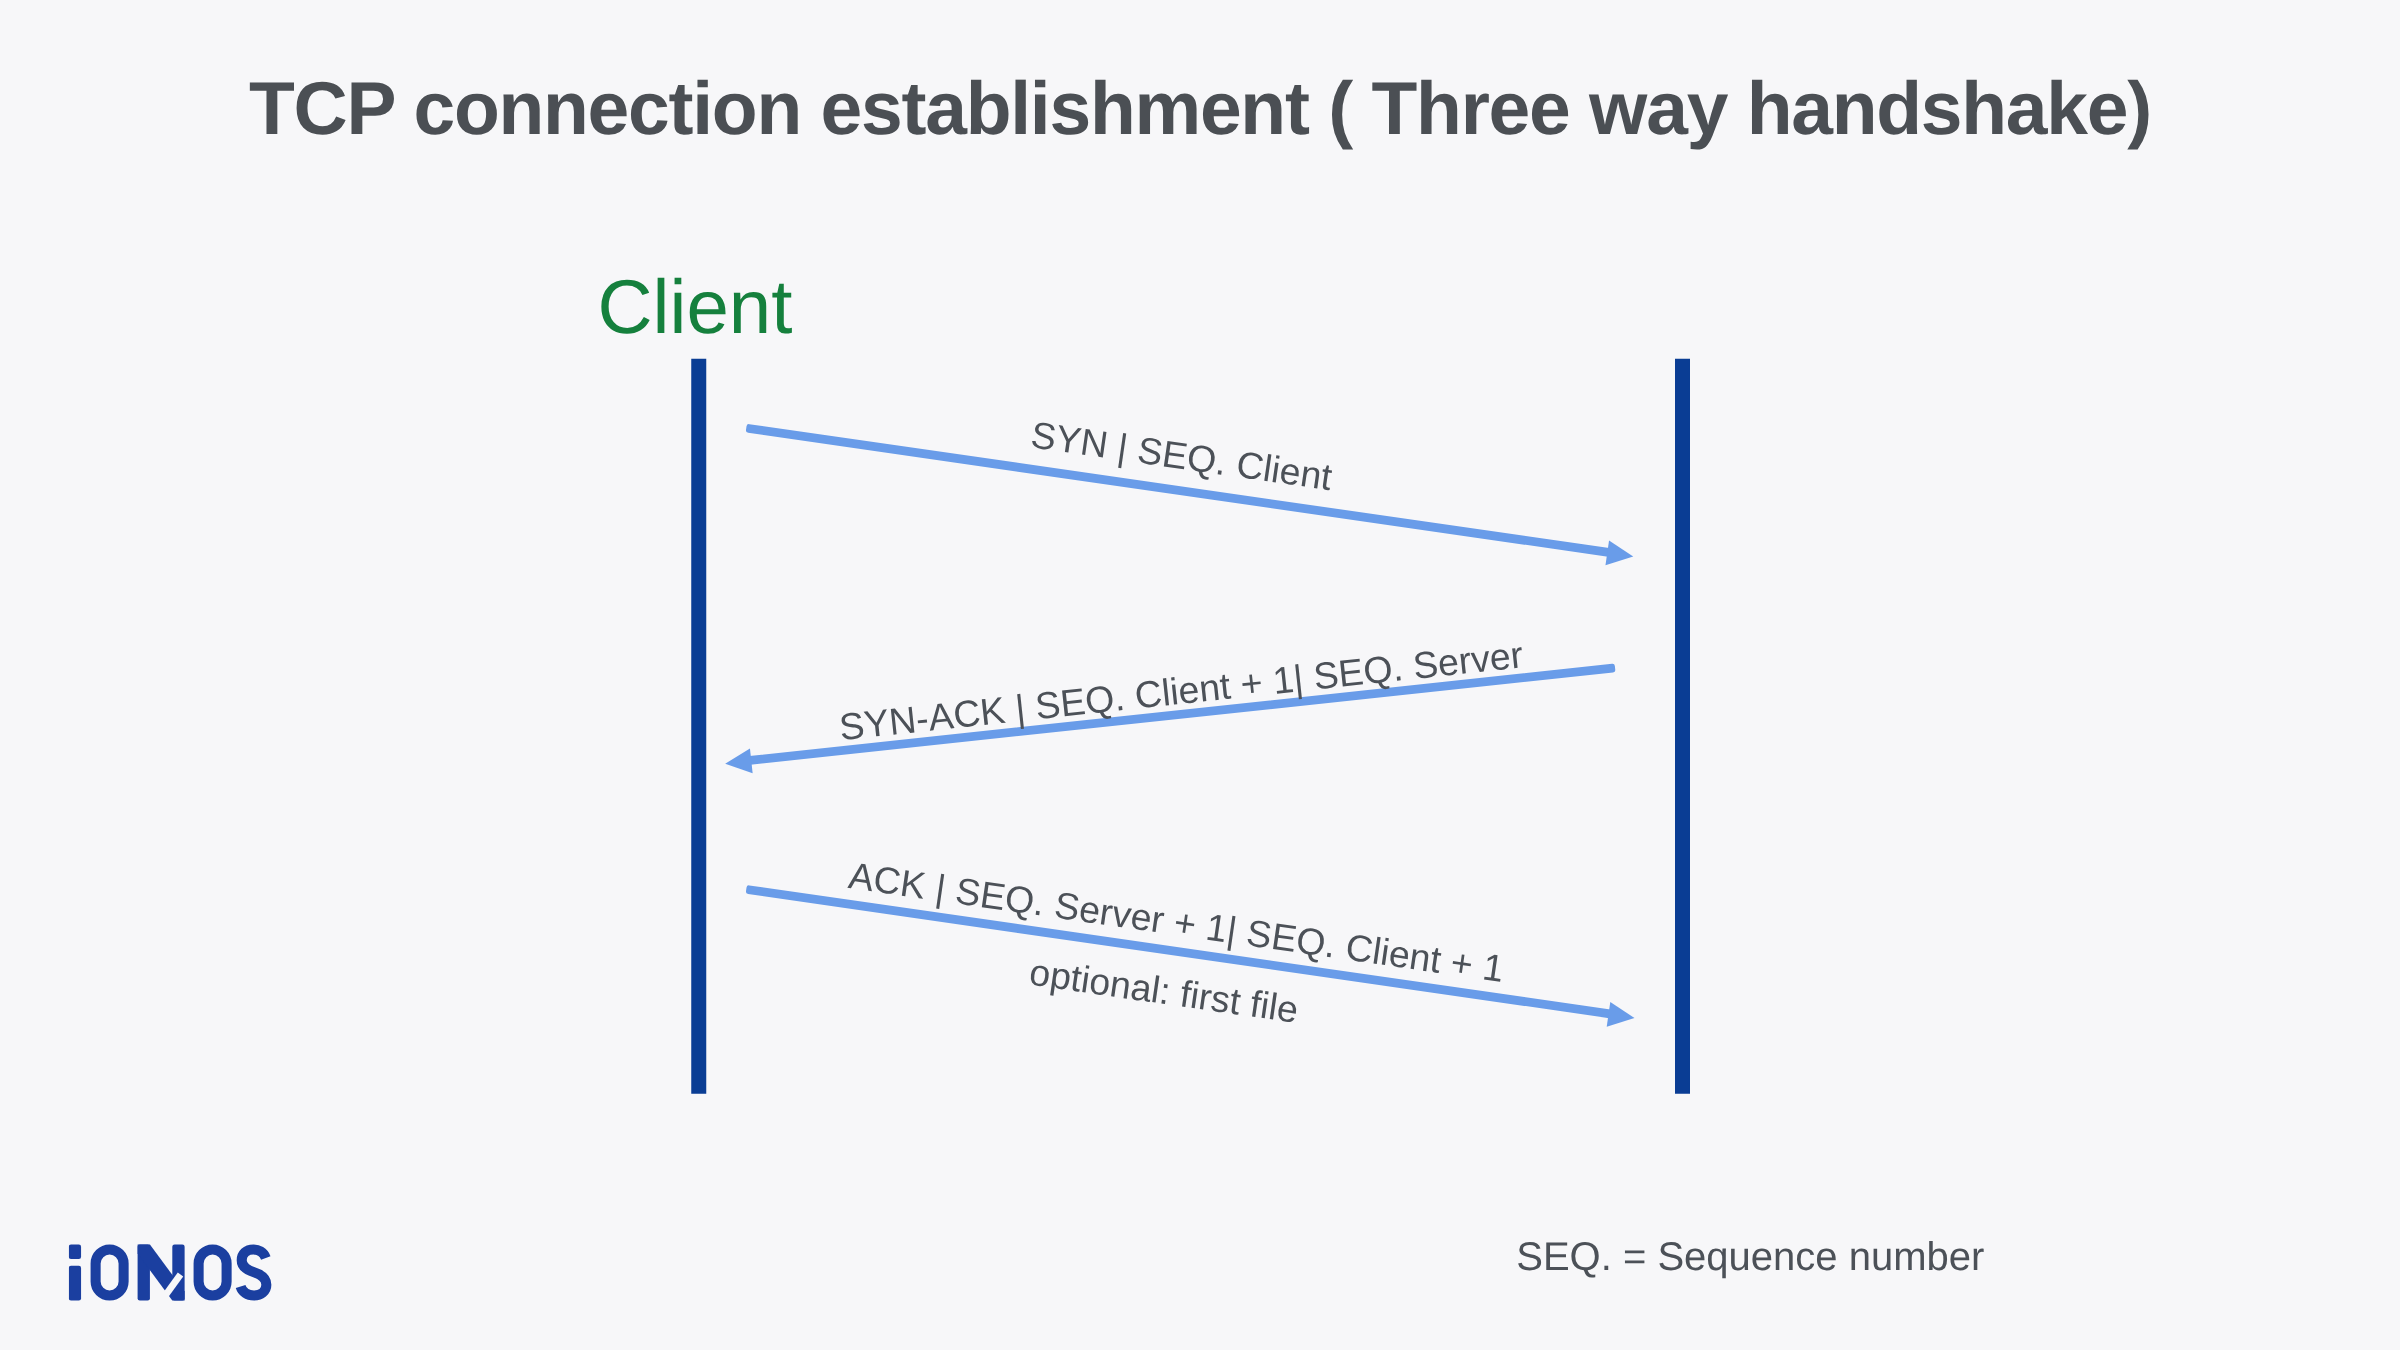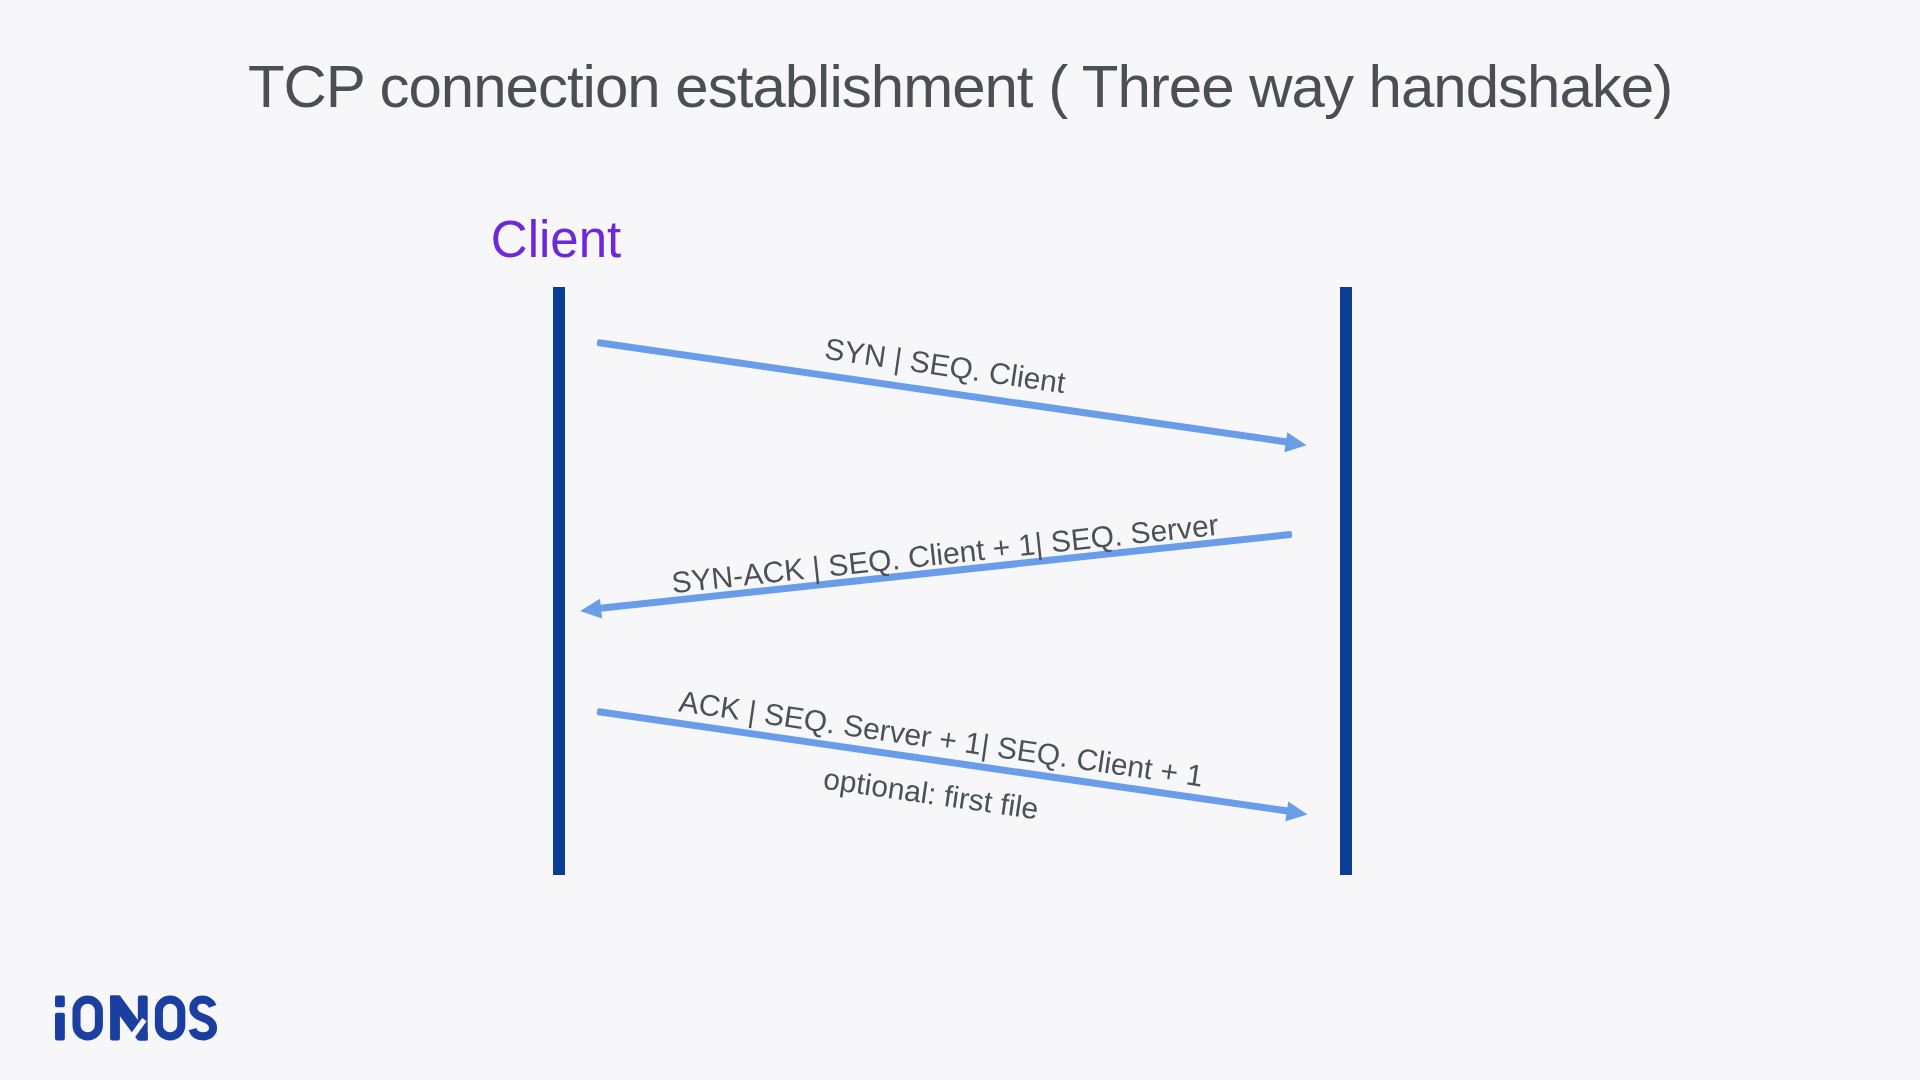--- a/index.html
+++ b/index.html
@@ -2,26 +2,26 @@
 <html><head>
 <meta charset="utf-8">
 <style>
   html,body{margin:0;padding:0;background:#f7f7f9;}
   .stage{
     position:relative;width:1920px;height:1080px;background:#f7f7f9;
     font-family:"Liberation Sans","DejaVu Sans",sans-serif;overflow:hidden;
   }
   .title{
     position:absolute;left:0;right:0;top:52px;margin:0;
-    text-align:center;font-size:60px;font-weight:400;letter-spacing:-1px;
+    text-align:center;font-size:60px;font-weight:700;letter-spacing:-1px;
     color:#4b4f54;
   }
   .actor-label{
     position:absolute;top:210px;transform:translateX(-50%);
-    font-size:51px;font-weight:400;color:#6d28d9;white-space:nowrap;text-align:right;
+    font-size:61px;font-weight:400;color:#15803d;white-space:nowrap;text-align:right;
   }
   .actor-label.client{left:556px;}
   .actor-label.server{left:1348px;}
   .lifeline{
     position:absolute;top:287px;width:12px;height:588px;background:#0a3d94;
   }
   .lifeline.client{left:553px;}
   .lifeline.server{left:1340px;}
   .arrow{
     position:absolute;height:7px;background:#699ce9;transform-origin:0 50%;
@@ -90,14 +90,15 @@
 
       <rect x="24" y="4.5" width="25" height="41" rx="12.5" fill="none" stroke="#1b3fa0" stroke-width="9"></rect>
       <rect x="116" y="4.5" width="25" height="41" rx="12.5" fill="none" stroke="#1b3fa0" stroke-width="9"></rect>
 
       <rect x="88" y="24" width="6" height="30" fill="#f7f7f9" transform="rotate(36 91 39)"></rect>
 
       <path d="M176,12 C174,6.5 169,4.5 165,4.5 C158.5,4.5 154.5,8.5 154.5,14 C154.5,20 160,23 165.5,24.8 C171,26.6 176.5,29.5 176.5,36 C176.5,42 171.5,45.5 165.5,45.5 C159.5,45.5 155,42.5 153.5,37.5" fill="none" stroke="#1b3fa0" stroke-width="9"></path>
     </svg>
   </div>
 
+  <div class="legend">SEQ. = Sequence number</div>
 
 </div>
 
 </body></html>

